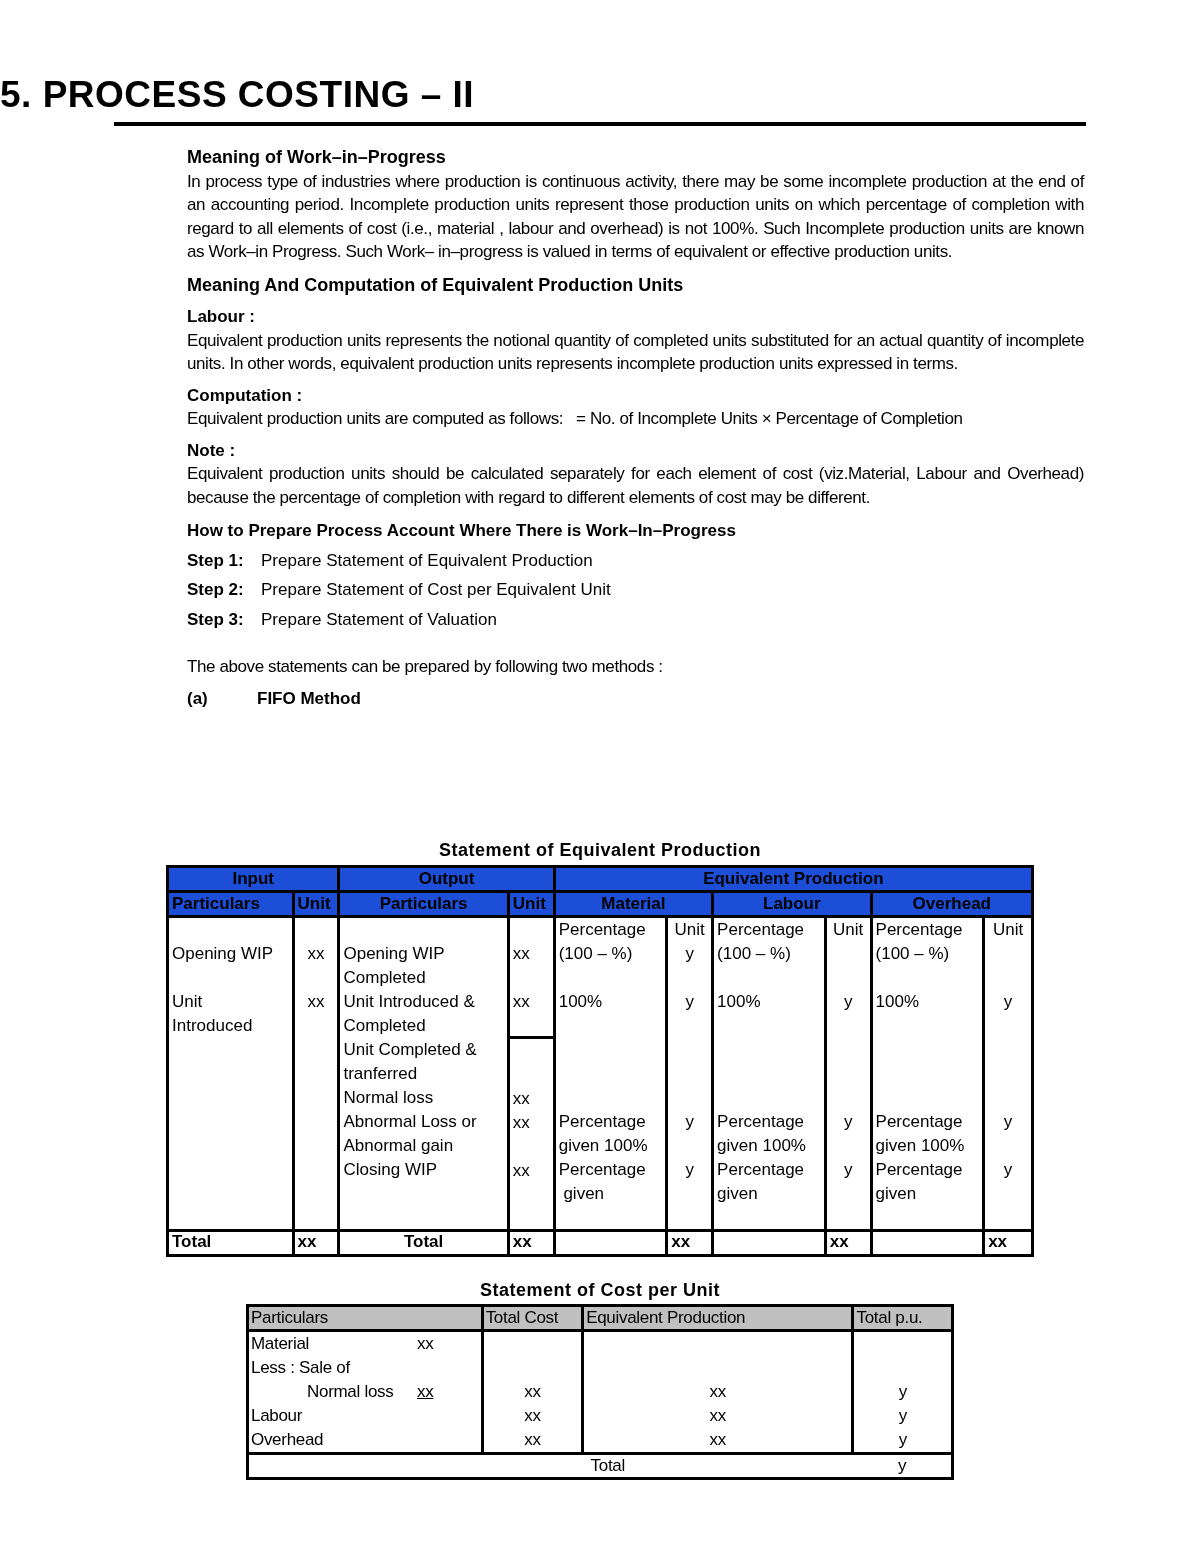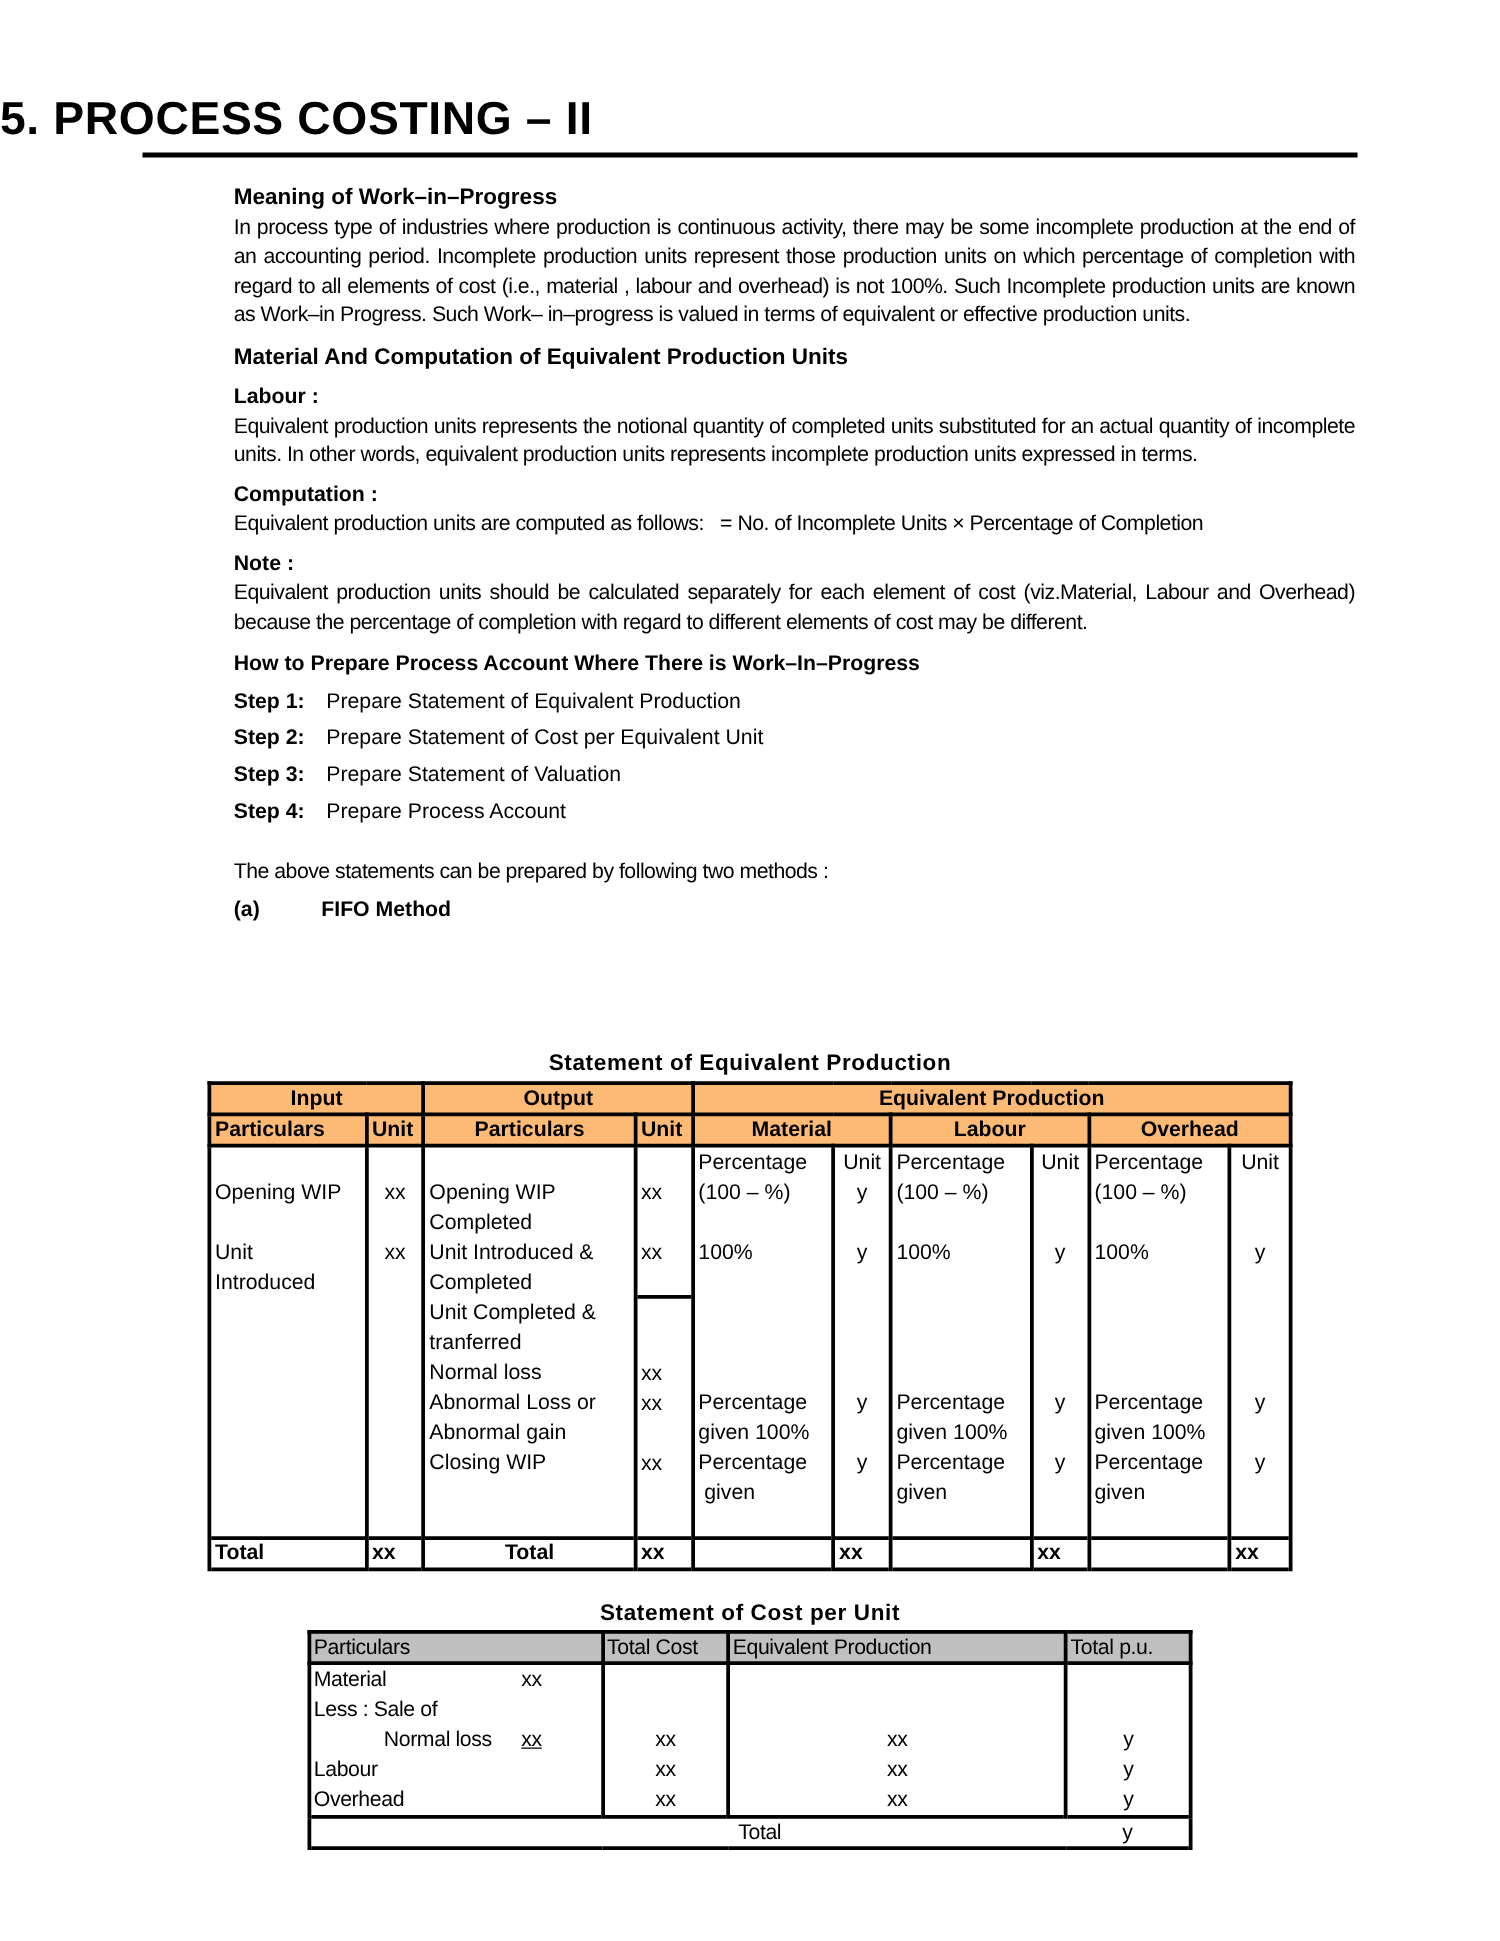--- a/index.html
+++ b/index.html
@@ -16,21 +16,21 @@
   .step { display: flex; margin: 0 0 6px 0; }
   .step .lbl { font-weight: bold; width: 74px; }
   .method { display: flex; font-weight: normal; }
   .method .a { width: 70px; font-weight: bold; }
   .method .b { font-weight: bold; }
 
   .caption { position: absolute; left: 0; width: 1200px; text-align: center; font-weight: bold; font-size: 18px; letter-spacing: 0.5px; }
 
   
   table.eq { position: absolute; left: 166px; top: 865px; width: 868px; border-collapse: collapse; font-size: 17px; border: 3px solid #000; }
-  table.eq th { background: #fdba74; font-weight: bold; border: 3px solid #000; padding: 0 3px; height: 22px; line-height: 20px; }
+  table.eq th { background: #1d4ed8; font-weight: bold; border: 3px solid #000; padding: 0 3px; height: 22px; line-height: 20px; }
   table.eq td { border-left: 3px solid #000; border-right: 3px solid #000; padding: 0 3px; vertical-align: top; line-height: 24px; }
   table.eq tr.totals td { border-top: 3px solid #000; font-weight: bold; height: 22px; line-height: 20px; }
   .ctr { text-align: center; }
   .stack div { height: 24px; white-space: nowrap; }
 
   
   table.cpu { position: absolute; left: 246px; top: 1304px; width: 708px; border-collapse: collapse; font-size: 17px; border: 3px solid #000; letter-spacing: -0.3px; }
   table.cpu th { background: #c0c0c0; font-weight: normal; text-align: left; border: 3px solid #000; padding: 0 2px; height: 22px; line-height: 20px; }
   table.cpu td { border-left: 3px solid #000; border-right: 3px solid #000; padding: 0 2px; vertical-align: top; line-height: 24px; }
   table.cpu tr.total td { border-top: 3px solid #000; line-height: 22px; }
@@ -42,21 +42,21 @@
 <div class="page">
 
   <div class="title">5. PROCESS   COSTING – II</div>
   <div class="rule"></div>
 
   <div class="content">
     <p class="h2">Meaning of Work–in–Progress</p>
     <p class="p">In process type of industries where production is continuous activity, there may be some incomplete production at the end of an accounting period. Incomplete production units represent those production units on which percentage of completion with regard to all elements of cost (i.e., material , labour and overhead) is not 100%. Such Incomplete production units are known as Work–in Progress. Such Work– in–progress is valued in terms of equivalent or effective production units.</p>
     <div class="gap10"></div>
 
-    <p class="h2">Material And Computation of Equivalent Production Units</p>
+    <p class="h2">Meaning And Computation of Equivalent Production Units</p>
     <div class="gap8"></div>
     <p class="h3">Labour :</p>
     <p class="p">Equivalent production units represents the notional quantity of completed units substituted for an actual quantity of incomplete units. In other words, equivalent production units represents incomplete production units expressed in terms.</p>
     <div class="gap8"></div>
     <p class="h3">Computation :</p>
     <p class="p" style="white-space:pre;">Equivalent production units are computed as follows:   = No. of Incomplete Units × Percentage of Completion</p>
     <div class="gap8"></div>
     <p class="h3">Note :</p>
     <p class="p">Equivalent production units should be calculated separately for each element of cost (viz.Material, Labour and Overhead) because the percentage of completion with regard to different elements of cost may be different.</p>
     <div class="gap10"></div>
@@ -66,24 +66,20 @@
       <span class="lbl">Step 1:</span>
       <span>Prepare Statement of Equivalent Production</span>
     </div>
     <div class="step">
       <span class="lbl">Step 2:</span>
       <span>Prepare Statement of Cost per Equivalent Unit</span>
     </div>
     <div class="step">
       <span class="lbl">Step 3:</span>
       <span>Prepare Statement of Valuation</span>
-    </div>
-    <div class="step">
-      <span class="lbl">Step 4:</span>
-      <span>Prepare Process Account</span>
     </div>
     <div style="height:18px;"></div>
     <p class="p">The above statements can be prepared by following two methods :</p>
     <div class="gap8"></div>
     <div class="method">
       <span class="a">(a)</span>
       <span class="b">FIFO Method</span>
     </div>
   </div>
 

